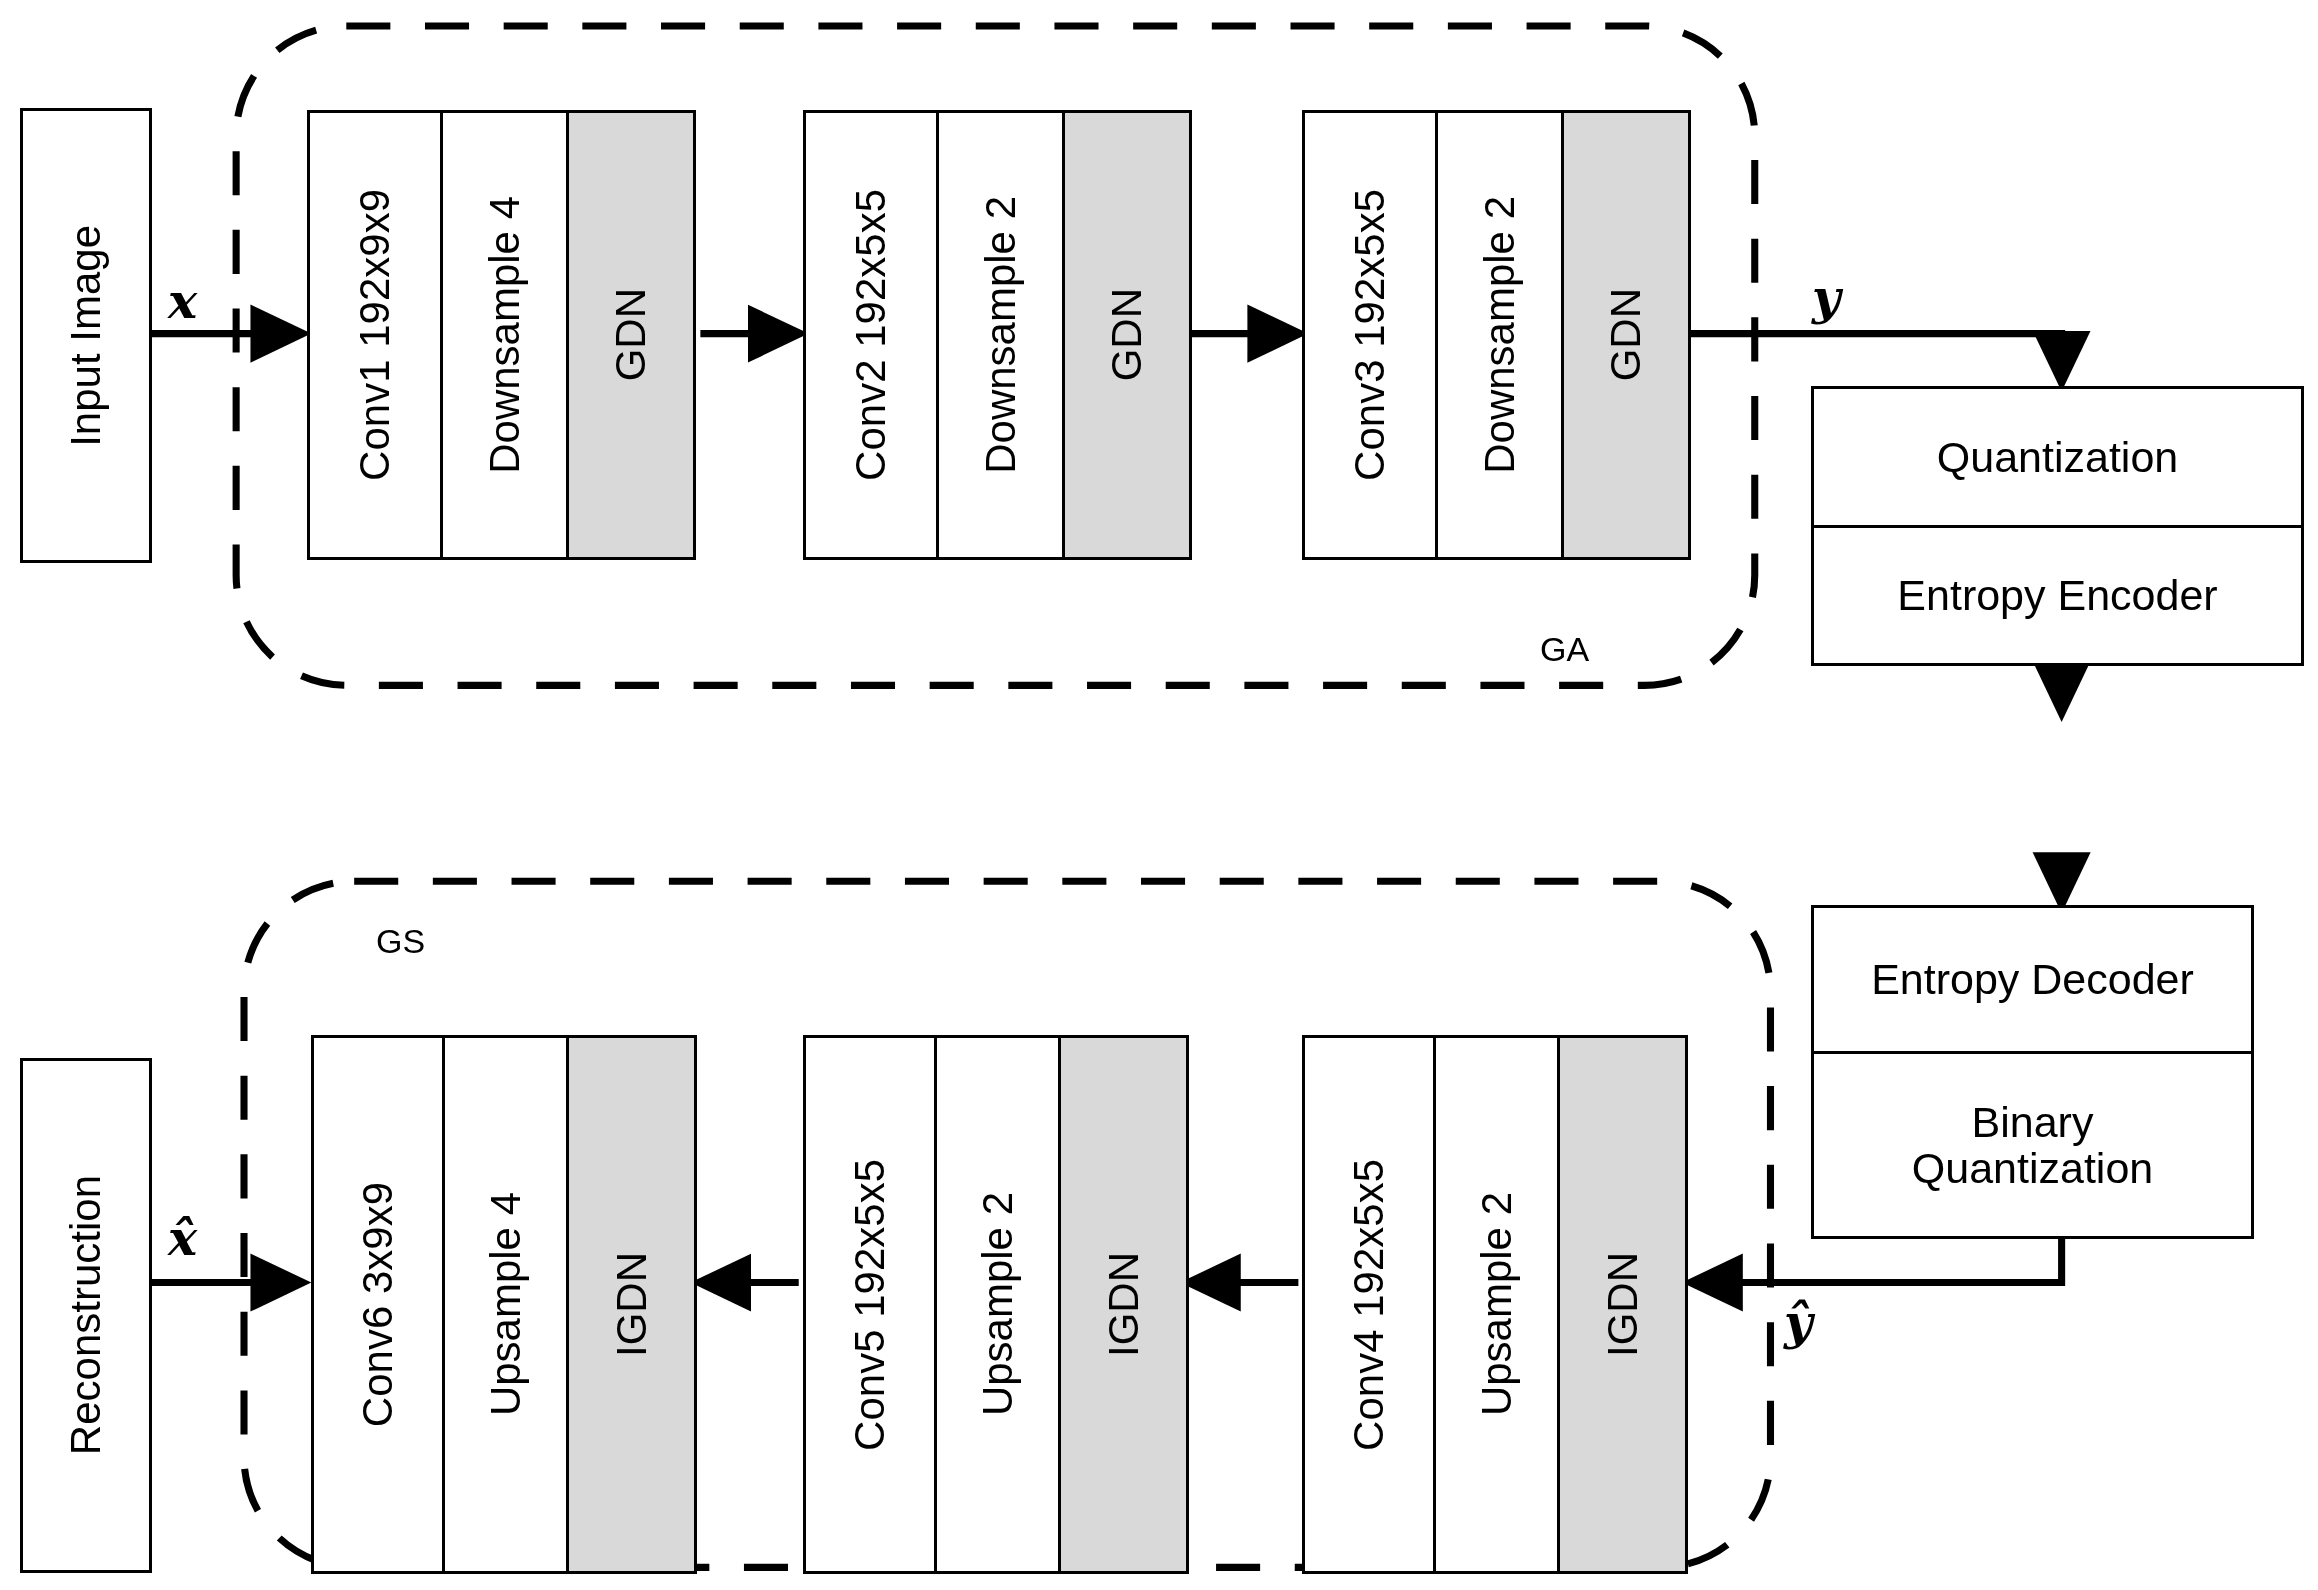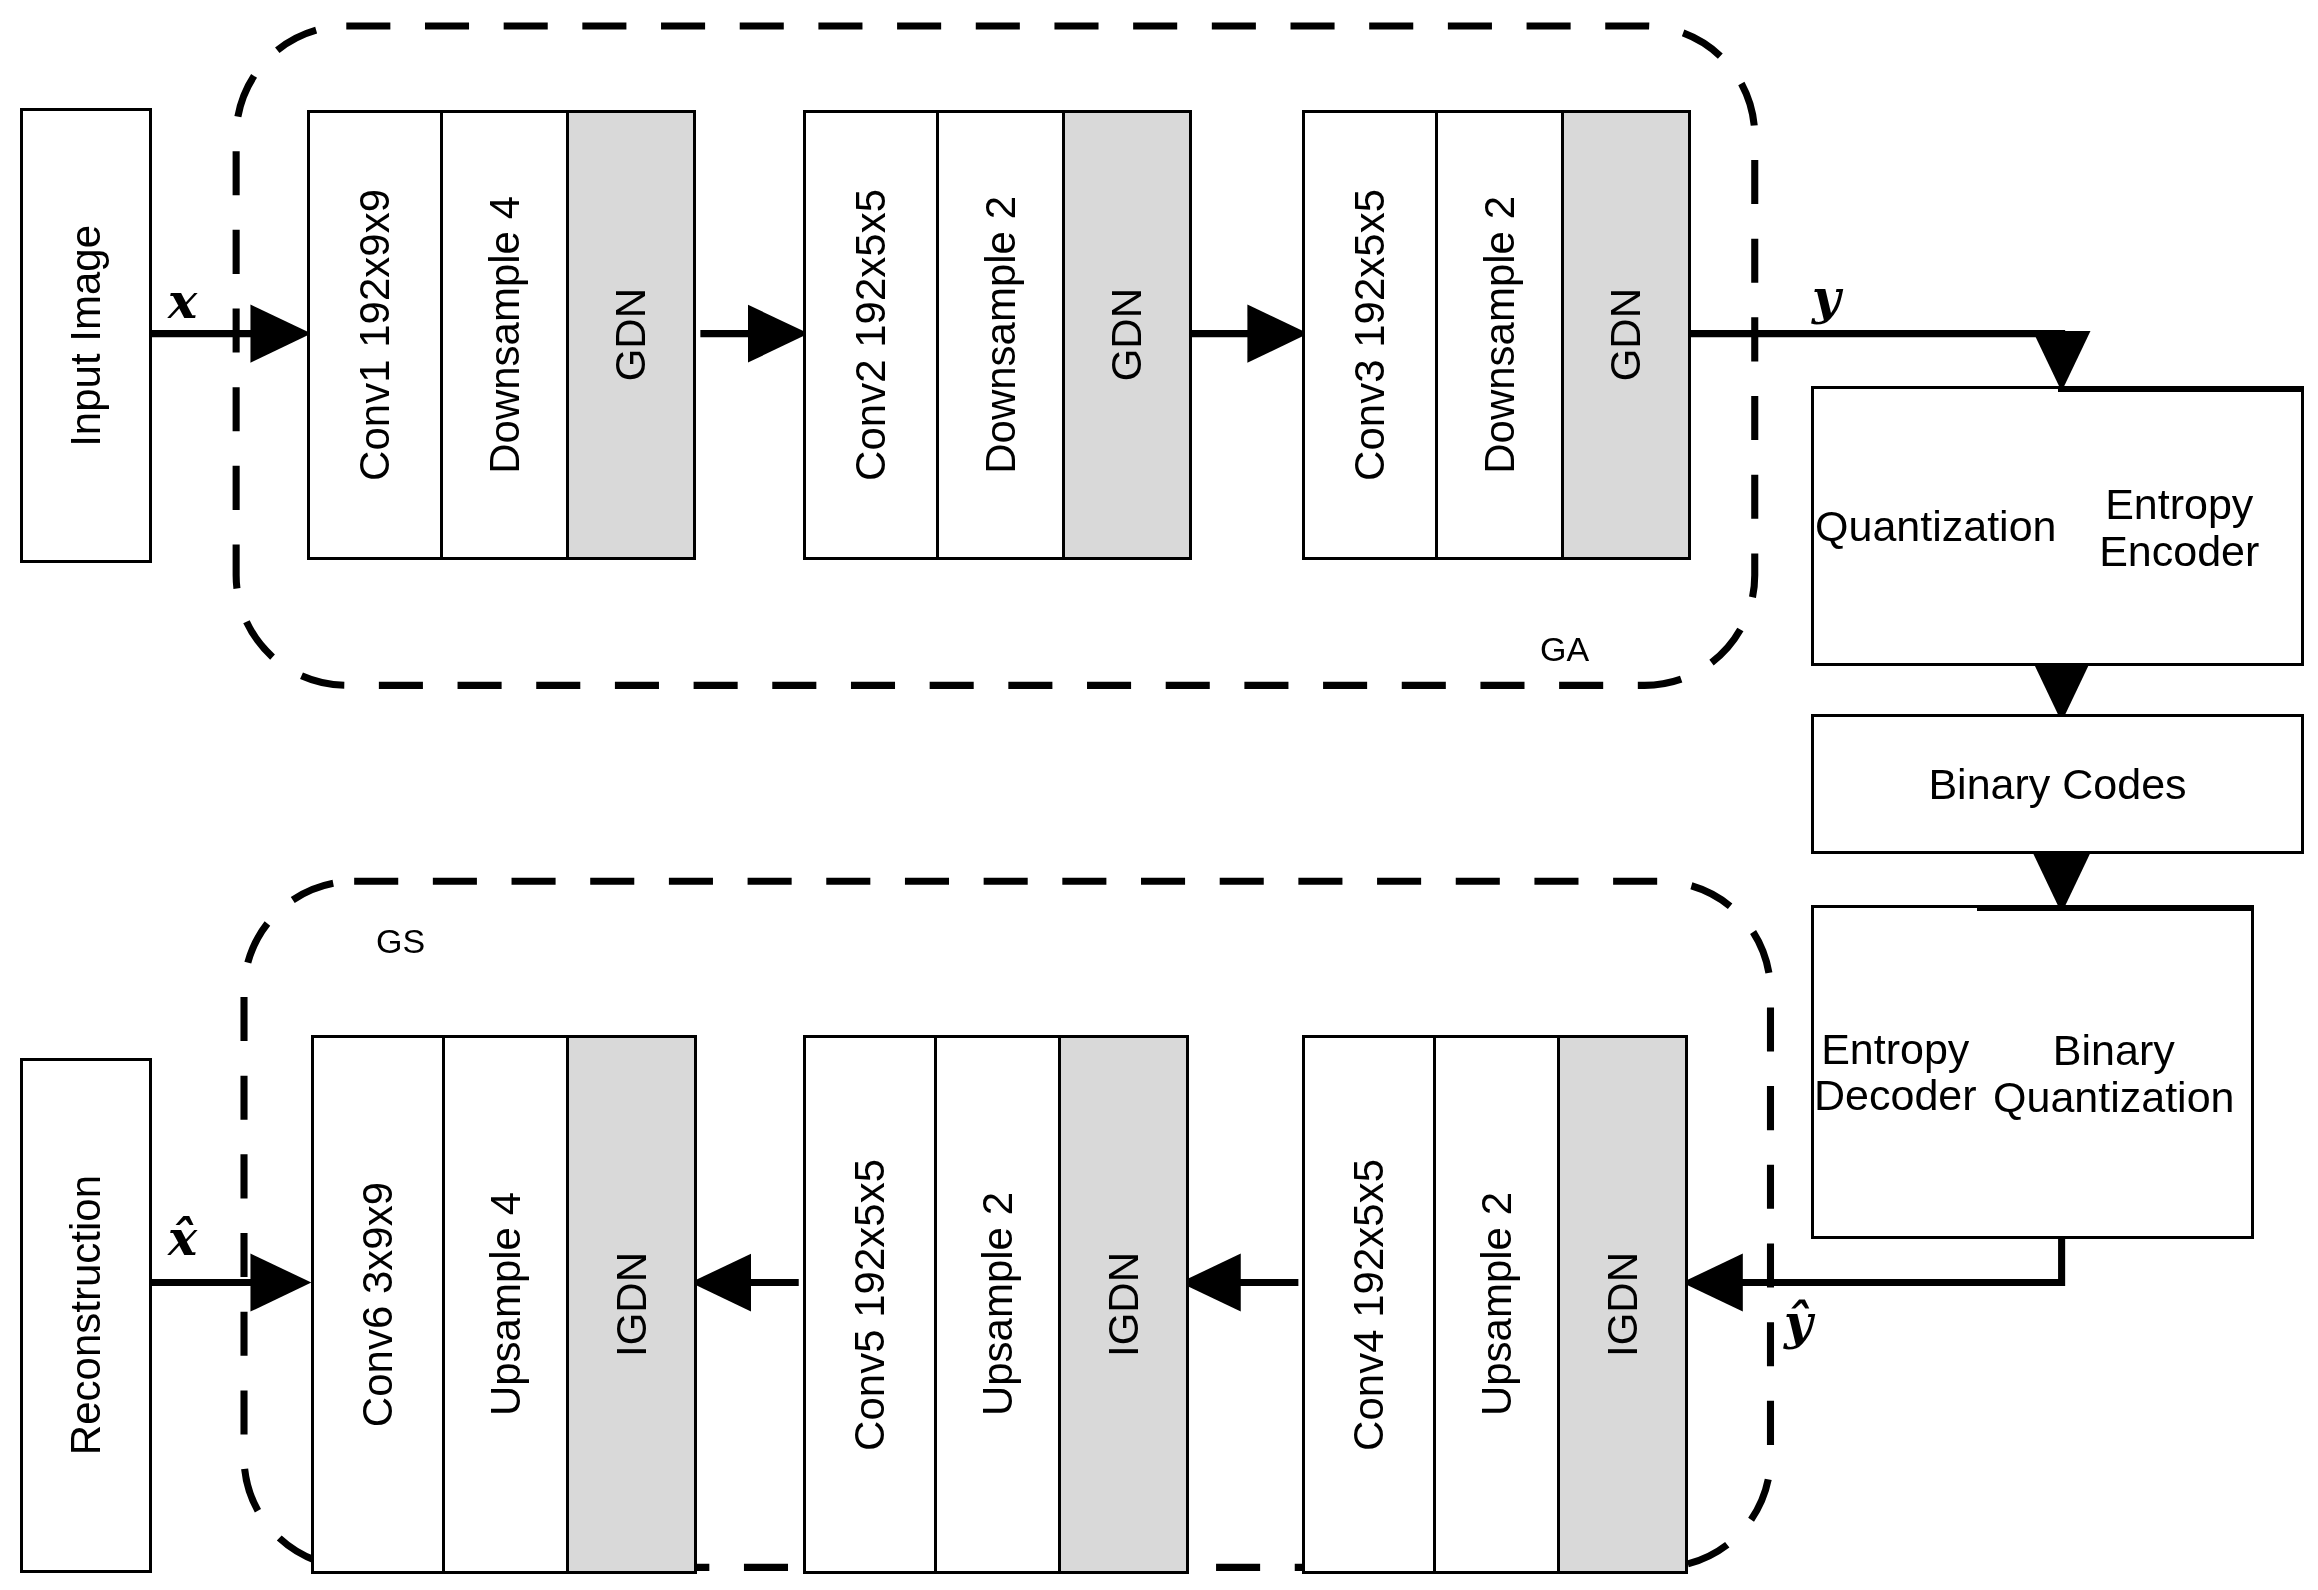--- a/index.html
+++ b/index.html
@@ -13,21 +13,21 @@
           font-size:42px;line-height:1;letter-spacing:0px;}
   .hlabel{font-size:43px;line-height:1.08;white-space:pre-line;}
 
   
   .stage-group{position:absolute;box-sizing:border-box;border:3.9px solid #000;background:#fff;display:flex;}
   .cell{box-sizing:border-box;display:flex;align-items:center;justify-content:center;background:#fff;}
   .cell + .cell{border-left:3.9px solid #000;}
   .cell.gdn{background:#d9d9d9;}
 
   
-  .stack{position:absolute;box-sizing:border-box;border:3.9px solid #000;background:#fff;display:flex;flex-direction:row;}
+  .stack{position:absolute;box-sizing:border-box;border:3.9px solid #000;background:#fff;display:flex;flex-direction:column;}
   .srow{box-sizing:border-box;display:flex;align-items:center;justify-content:center;text-align:center;flex:1;}
   .srow + .srow{border-top:3.9px solid #000;}
 
   .mlabel{position:absolute;font-family:"DejaVu Serif",serif;font-style:italic;font-weight:bold;
           font-size:49px;line-height:1;}
   .glabel{position:absolute;font-size:34px;line-height:1;}
 </style>
 </head>
 <body>
 
@@ -112,25 +112,20 @@
 
   <div class="stack" style="left:1811px;top:386px;width:493px;height:280px;">
     <div class="srow">
       <span class="hlabel">Quantization</span>
     </div>
     <div class="srow">
       <span class="hlabel">Entropy Encoder</span>
     </div>
   </div>
 
-  <div class="stack" style="left:1811px;top:714px;width:493px;height:140px;">
-    <div class="srow">
-      <span class="hlabel">Binary Codes</span>
-    </div>
-  </div>
 
   <div class="stack" style="left:1811px;top:905px;width:443px;height:334px;justify-content:center;">
     <div class="srow" style="flex:0 0 143px;">
       <span class="hlabel">Entropy Decoder</span>
     </div>
     <div class="srow" style="flex:1;">
       <span class="hlabel">Binary
 Quantization</span>
     </div>
   </div>

